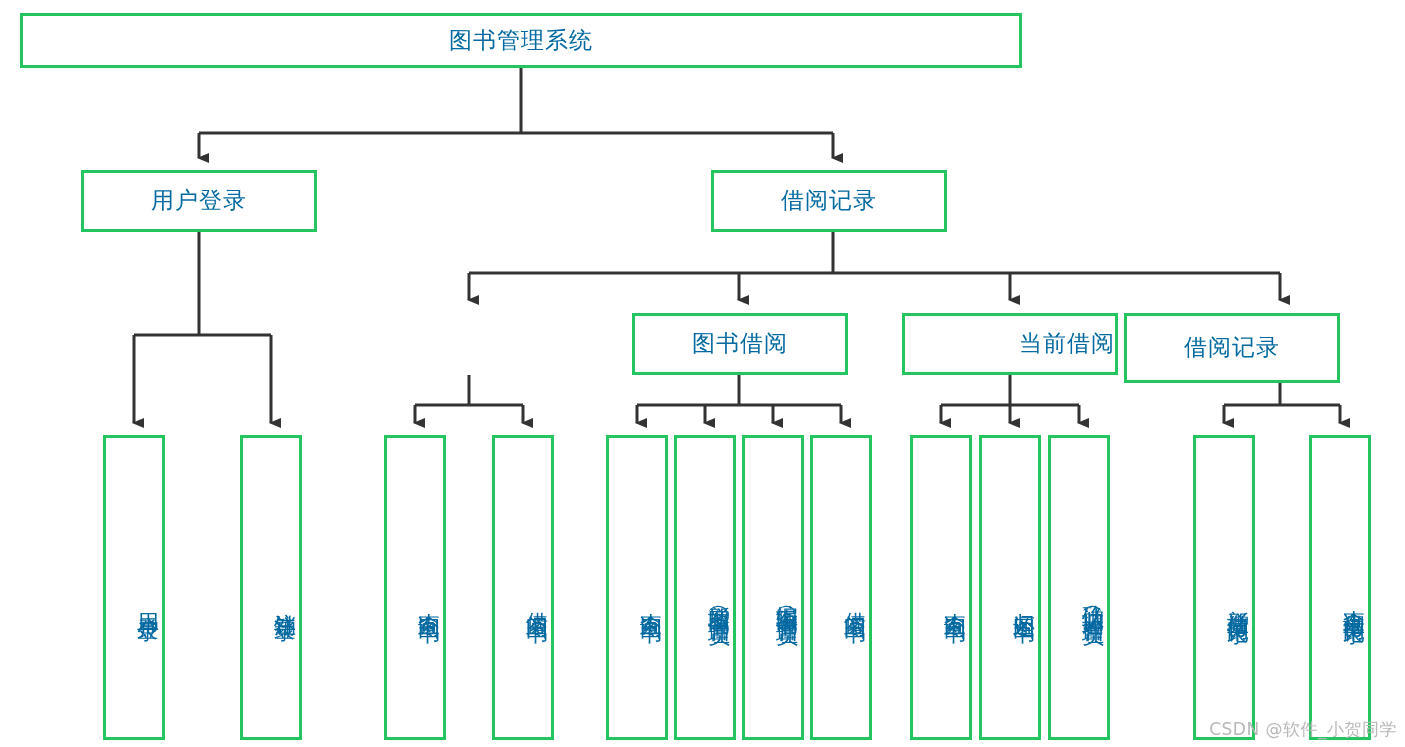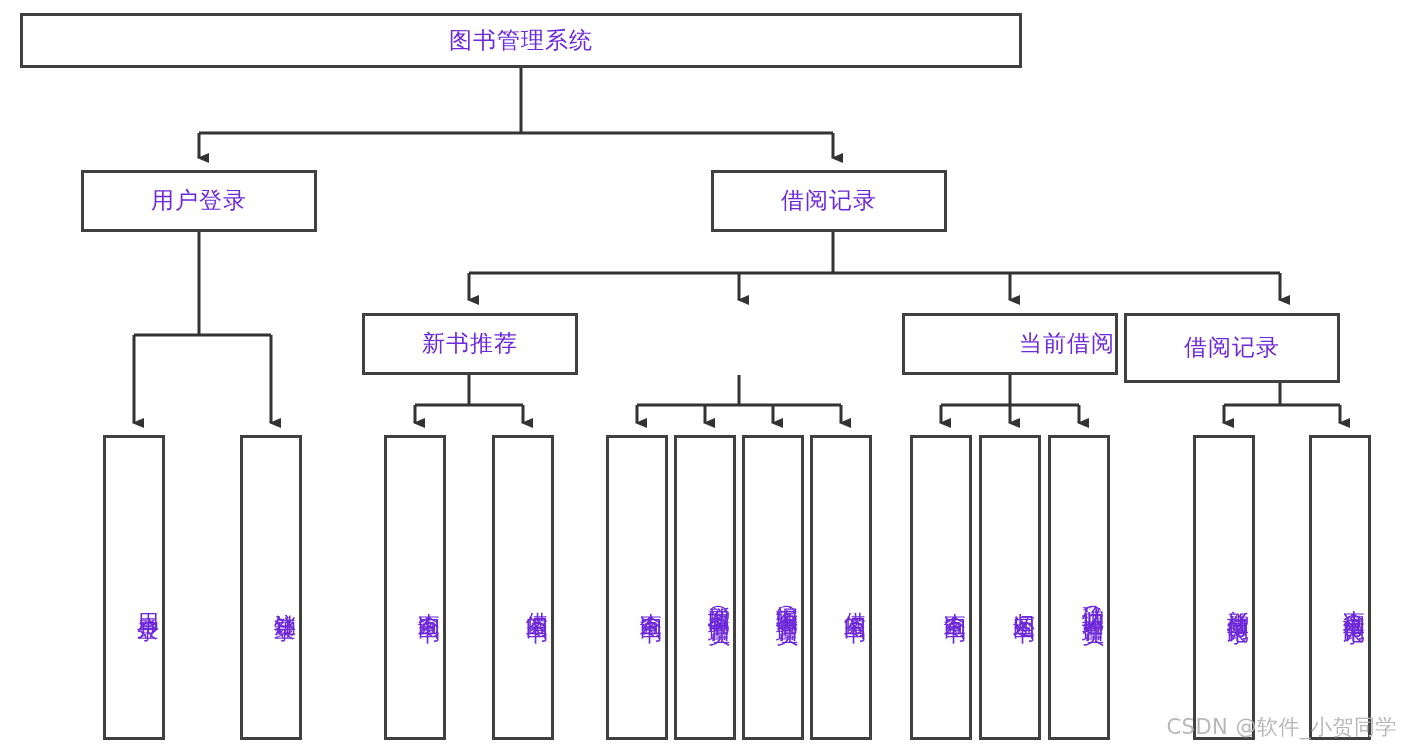--- a/index.html
+++ b/index.html
@@ -23,25 +23,25 @@
     left: 0;
     top: 0;
     width: 1405px;
     height: 747px;
     pointer-events: none;
   }
   .node {
     position: absolute;
     box-sizing: border-box;
     background: #ffffff;
-    border: 3px solid #404040;
+    border: 3px solid #22c55e;
     display: flex;
     align-items: center;
     justify-content: center;
-    color: #6d28d9;
+    color: #0369a1;
   }
   .node.horiz {
     font-size: 23px;
     letter-spacing: 1px;
     line-height: 1.2;
   }
   .node.vert {
     writing-mode: vertical-rl;
     text-orientation: upright;
     font-size: 22px;
@@ -53,21 +53,21 @@
   }
   .node.vert .vtext {
     writing-mode: vertical-rl;
     text-orientation: upright;
     white-space: nowrap;
   }
   #watermark {
     position: absolute;
     right: 8px;
     bottom: 6px;
-    font-size: 21px;
+    font-size: 17px;
     color: #b8b8b8;
     letter-spacing: 0.5px;
     white-space: nowrap;
     text-align: center;
   }
 </style>
 </head>
 <body>
 
 <div id="canvas">
@@ -127,24 +127,24 @@
   </div>
 
   <div class="node horiz" style="left:81px; top:170px; width:236px; height:62px;">
     <span>用户登录</span>
   </div>
 
   <div class="node horiz" style="left:711px; top:170px; width:236px; height:62px;">
     <span>借阅记录</span>
   </div>
 
-  <div class="node horiz" style="left:362px; top:313px; width:216px; height:62px;">
-    <span>新书推荐</span>
-  </div>
-
+
+  <div class="node horiz" style="left:632px; top:313px; width:216px; height:62px;">
+    <span>图书借阅</span>
+  </div>
 
   <div class="node horiz" style="left:902px; top:313px; width:216px; height:62px;justify-content:flex-end;">
     <span>当前借阅</span>
   </div>
 
   <div class="node horiz" style="left:1124px; top:313px; width:216px; height:70px;">
     <span>借阅记录</span>
   </div>
 
   <div class="node vert" style="left:103px; top:435px; width:62px; height:305px;">

